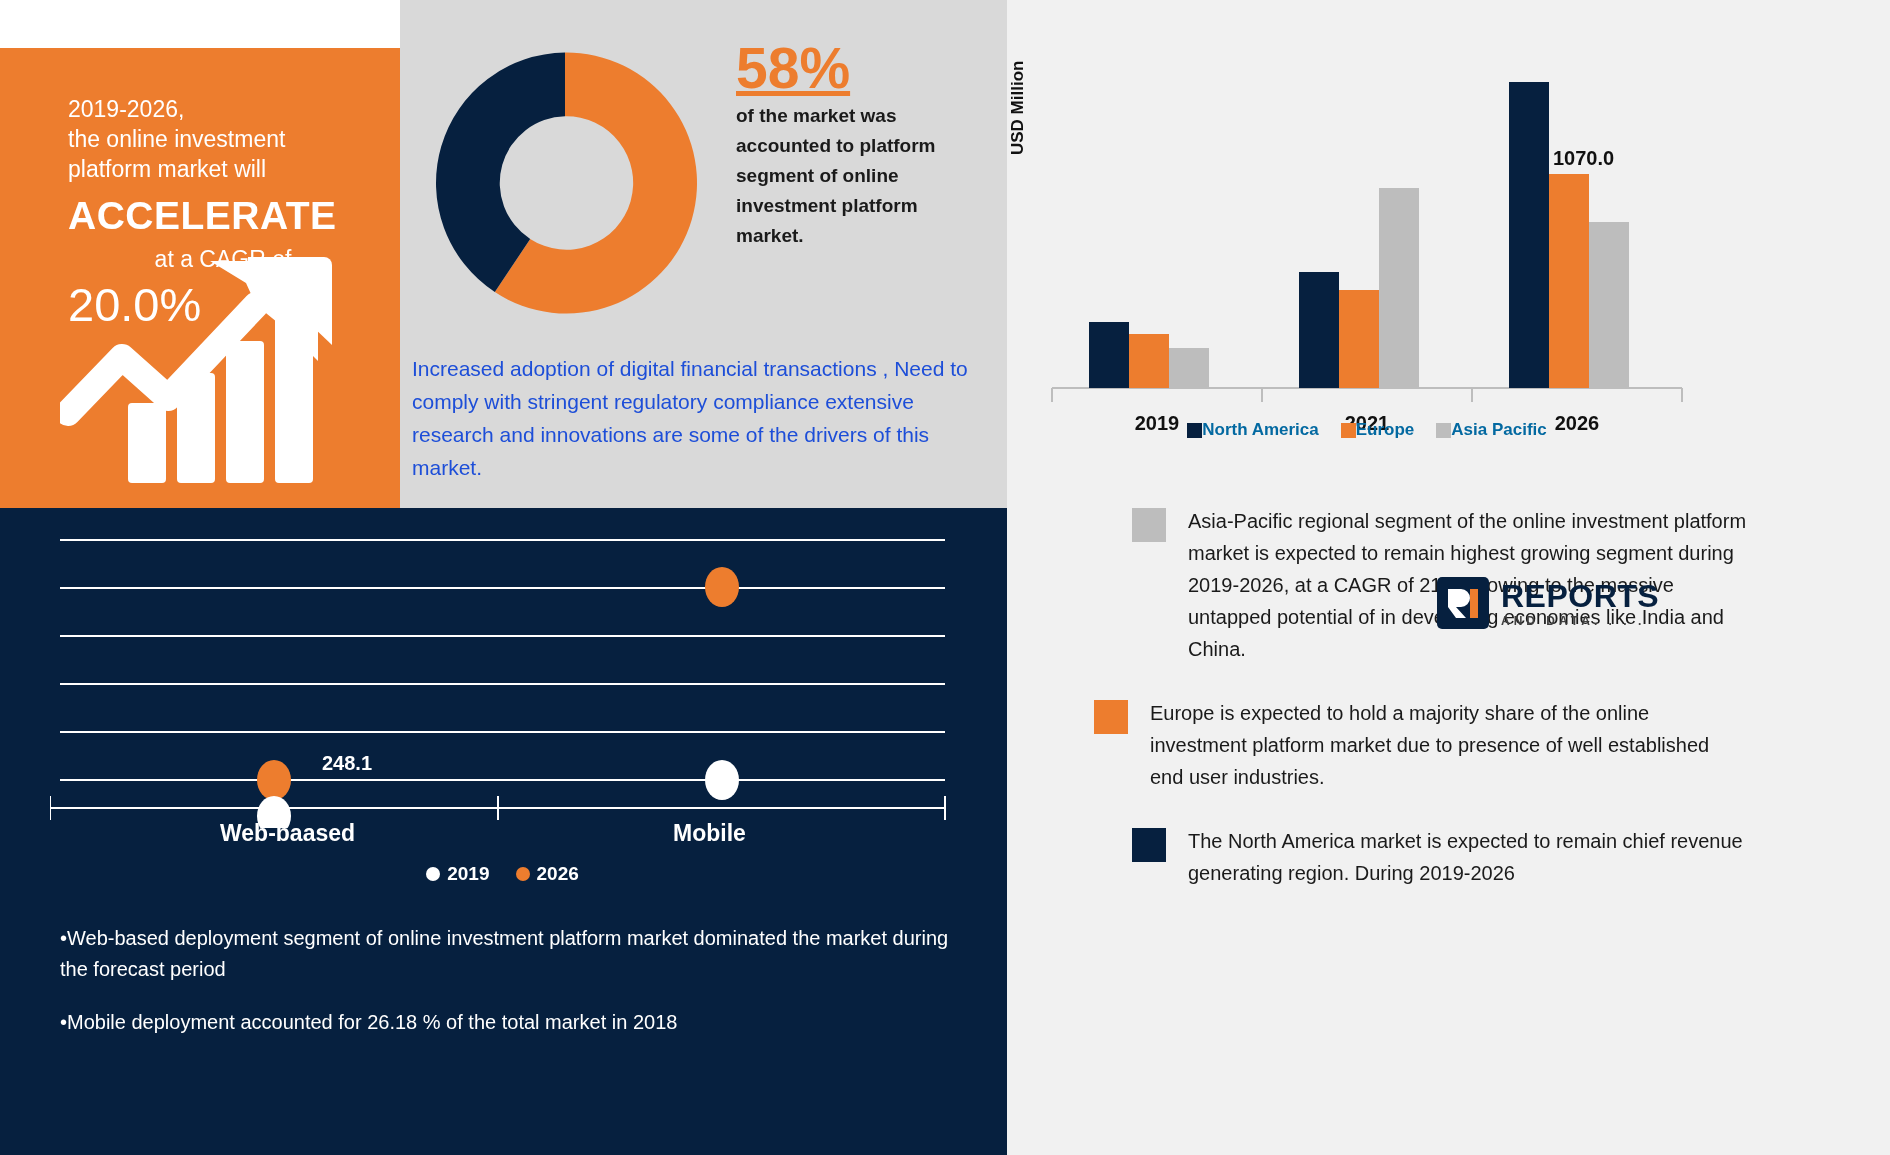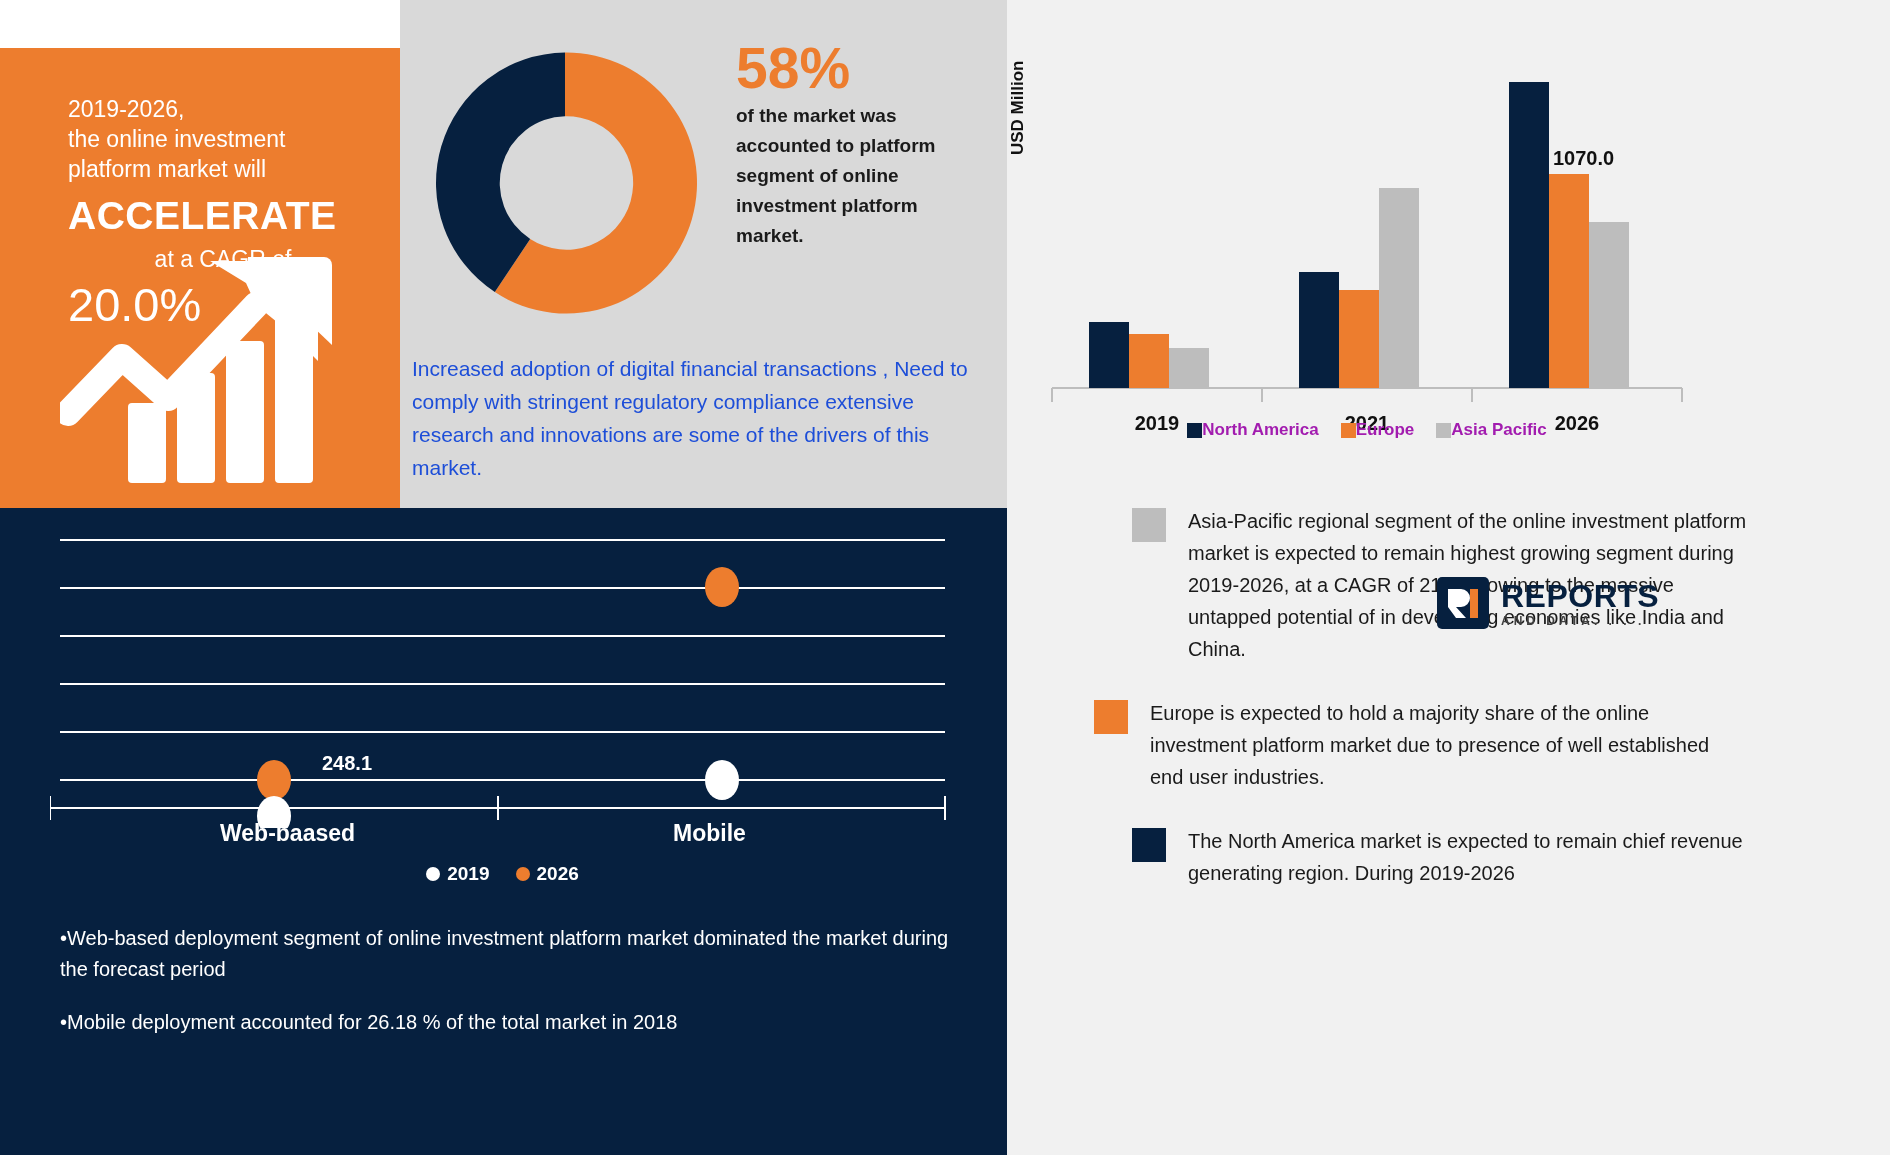--- a/index.html
+++ b/index.html
@@ -24,21 +24,21 @@
   .acc-pct { font-size: 47px; line-height: 58px; font-weight: 400; }
   .acc-graphic { position: absolute; left: 60px; top: 205px; width: 280px; height: 230px; }
 
   
   .panel-gray {
     position: absolute; left: 400px; top: 0; width: 607px; height: 508px;
     background: #D9D9D9;
   }
   .donut { position: absolute; left: 20px; top: 38px; width: 290px; height: 290px; }
   .pct-block { position: absolute; left: 336px; top: 35px; width: 250px; }
-  .pct-num { font-size: 57px; font-weight: 700; color: #ED7D2E; line-height: 66px; }
+  .pct-num { font-size: 57px; font-weight: 700; color: #ED7D2E; line-height: 66px; text-decoration: underline; }
   .pct-desc { font-size: 19px; font-weight: 700; color: #1A1A1A; line-height: 30px; }
   .gray-para {
     position: absolute; left: 12px; top: 352px; width: 585px;
     font-size: 21px; line-height: 33px; color: #1d4ed8;
   }
 
   
   .panel-navy {
     position: absolute; left: 0; top: 508px; width: 1090px; height: 647px;
     background: var(--navy, #06203F);
@@ -62,21 +62,21 @@
   .barchart { position: absolute; left: 10px; top: 70px; width: 700px; height: 400px; }
   .ylabel {
     position: absolute; left: 1px; top: 155px;
     transform: rotate(-90deg); transform-origin: left top;
     font-size: 17px; font-weight: 700; color: #111; white-space: nowrap;
   }
   .bar-legend {
     position: absolute; left: 10px; top: 420px; width: 700px;
     display: flex; justify-content: center; gap: 22px; align-items: center;
   }
-  .bar-legend .li { display: flex; align-items: center; font-size: 17px; font-weight: 700; color: #a21caf; }
+  .bar-legend .li { display: flex; align-items: center; font-size: 17px; font-weight: 700; color: #0369a1; }
   .lsq { width: 15px; height: 15px; display: inline-block; }
 
   .notes { position: absolute; left: 0; top: 505px; width: 883px; }
   .note { display: flex; gap: 22px; margin-bottom: 32px; padding-left: 0; }
   .note-sq { width: 34px; height: 34px; flex: 0 0 34px; margin-top: 3px; }
   .note-txt { font-size: 20px; line-height: 32px; color: #1A1A1A; width: 565px; }
 
   .logo { position: absolute; left: 430px; top: 575px; width: 215px; height: 62px; }
   .logo-text { position: absolute; left: 0; top: 0; margin-left: 6px; }
   .logo-main { font-size: 32px; font-weight: 700; color: #06203F; letter-spacing: .5px; line-height: 34px; }

